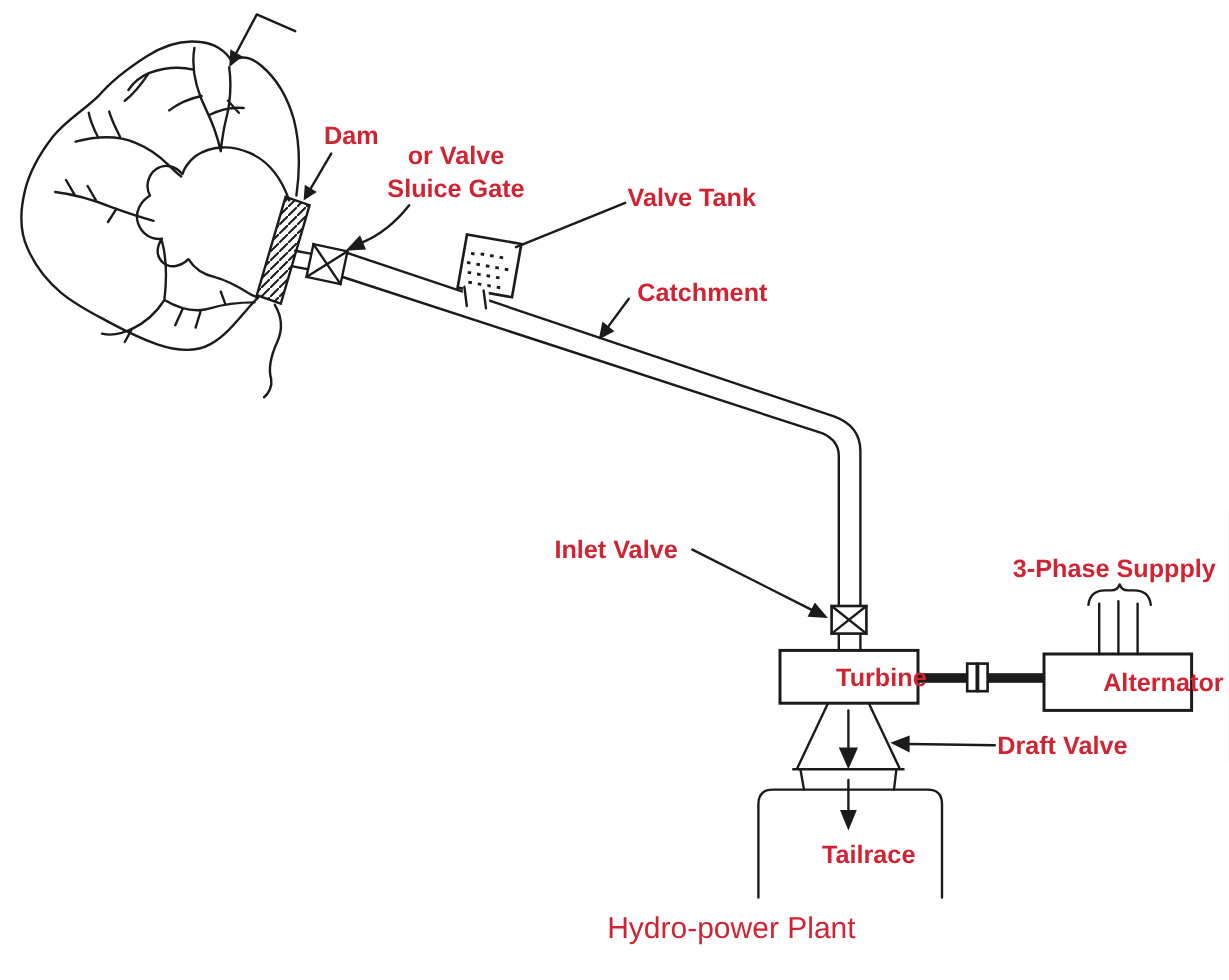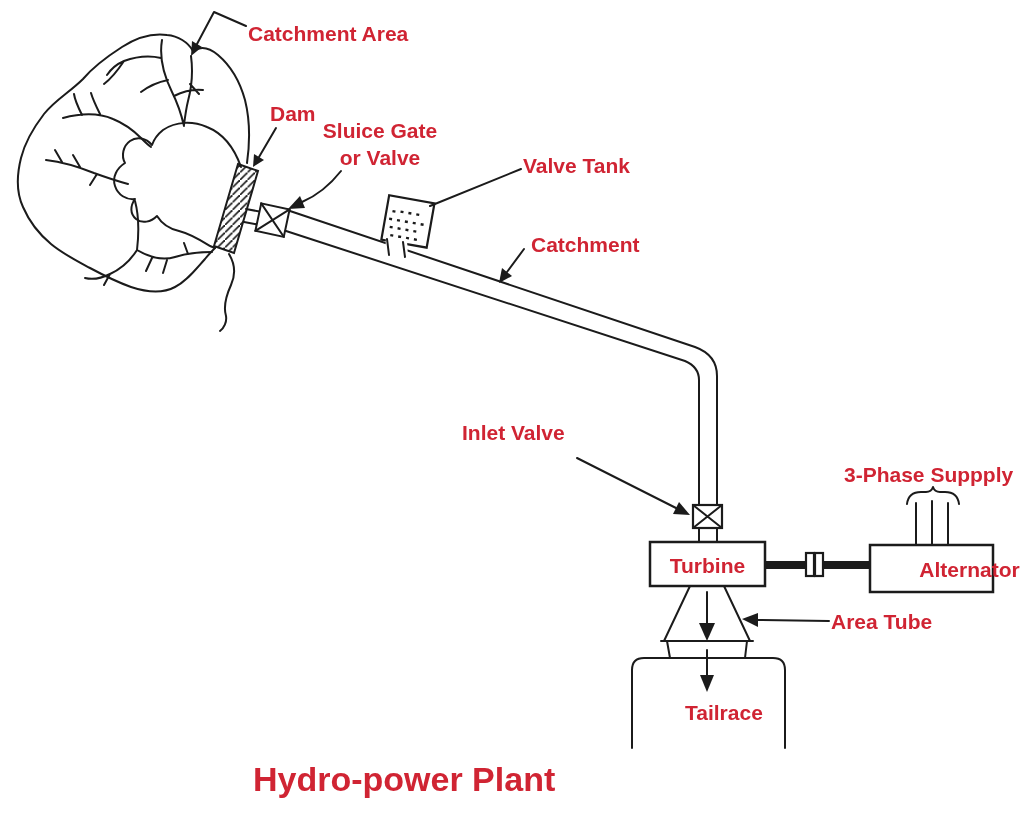--- a/index.html
+++ b/index.html
@@ -14,21 +14,21 @@
   .lnf{fill:var(--c-line,#1b1b1b);stroke:none;}
   .box{fill:#ffffff;stroke:var(--c-line,#1b1b1b);stroke-width:2.5;}
   .wht{fill:#ffffff;stroke:none;}
   .label{
     position:absolute;color:var(--c-label,#d02433);
     font-weight:bold;font-size:21px;line-height:25px;white-space:nowrap;
   }
   .label.center{text-align:center;white-space:normal;}
   .title{
     position:absolute;color:var(--c-label,#d02433);
-    font-weight:bold;font-size:34px;text-align:left;white-space:nowrap;
+    font-weight:normal;font-size:25px;text-align:right;white-space:nowrap;
   }
 </style>
 </head>
 <body>
 
 <div class="canvas">
 
   <svg width="1024" height="817" viewBox="0 0 1024 817">
     <defs>
       <pattern id="hatch" width="7.5" height="7.5" patternUnits="userSpaceOnUse">
@@ -186,40 +186,39 @@
       <polygon class="lnf" points="499,283 512,276 502,268"></polygon>
 
       <path class="ln" d="M 577,458 L 676,508"></path>
       <polygon class="lnf" points="690,515 673,514 679,502"></polygon>
 
       <path class="ln" d="M 829,621 L 758,620"></path>
       <polygon class="lnf" points="742,619 758,613 758,627"></polygon>
     </g>
   </svg>
 
-  <div class="label" style="left:248px;top:21px">Catchment Area</div>
 
   <div class="label" style="left:270px;top:101px">Dam</div>
 
   <div class="label center" style="left:312px;top:117px;width:136px;line-height:27px">
+    <div>or Valve</div>
     <div>Sluice Gate</div>
-    <div>or Valve</div>
   </div>
 
   <div class="label" style="left:523px;top:153px">Valve Tank</div>
 
   <div class="label" style="left:531px;top:232px">Catchment</div>
 
-  <div class="label" style="left:462px;top:420px">Inlet Valve</div>
+  <div class="label" style="left:462px;top:446px">Inlet Valve</div>
 
   <div class="label" style="left:844px;top:462px">3-Phase Suppply</div>
 
-  <div class="label center" style="left:650px;top:553px;width:115px">Turbine</div>
+  <div class="label center" style="left:677px;top:553px;width:115px">Turbine</div>
 
   <div class="label center" style="left:908px;top:557px;width:123px">Alternator</div>
 
-  <div class="label" style="left:831px;top:609px">Area Tube</div>
+  <div class="label" style="left:831px;top:609px">Draft Valve</div>
 
   <div class="label" style="left:685px;top:700px">Tailrace</div>
 
   <div class="title" style="left:253px;top:760px;width:460px">Hydro-power Plant</div>
 
 </div>
 
 </body></html>

